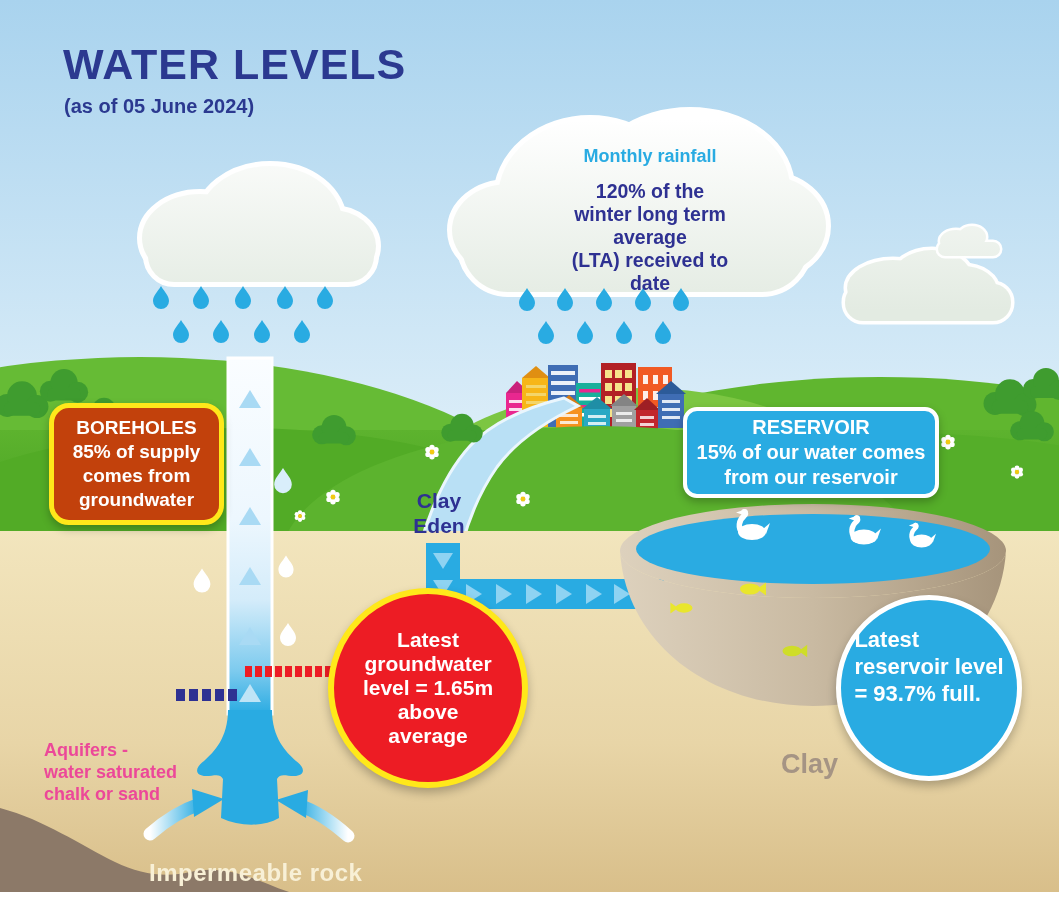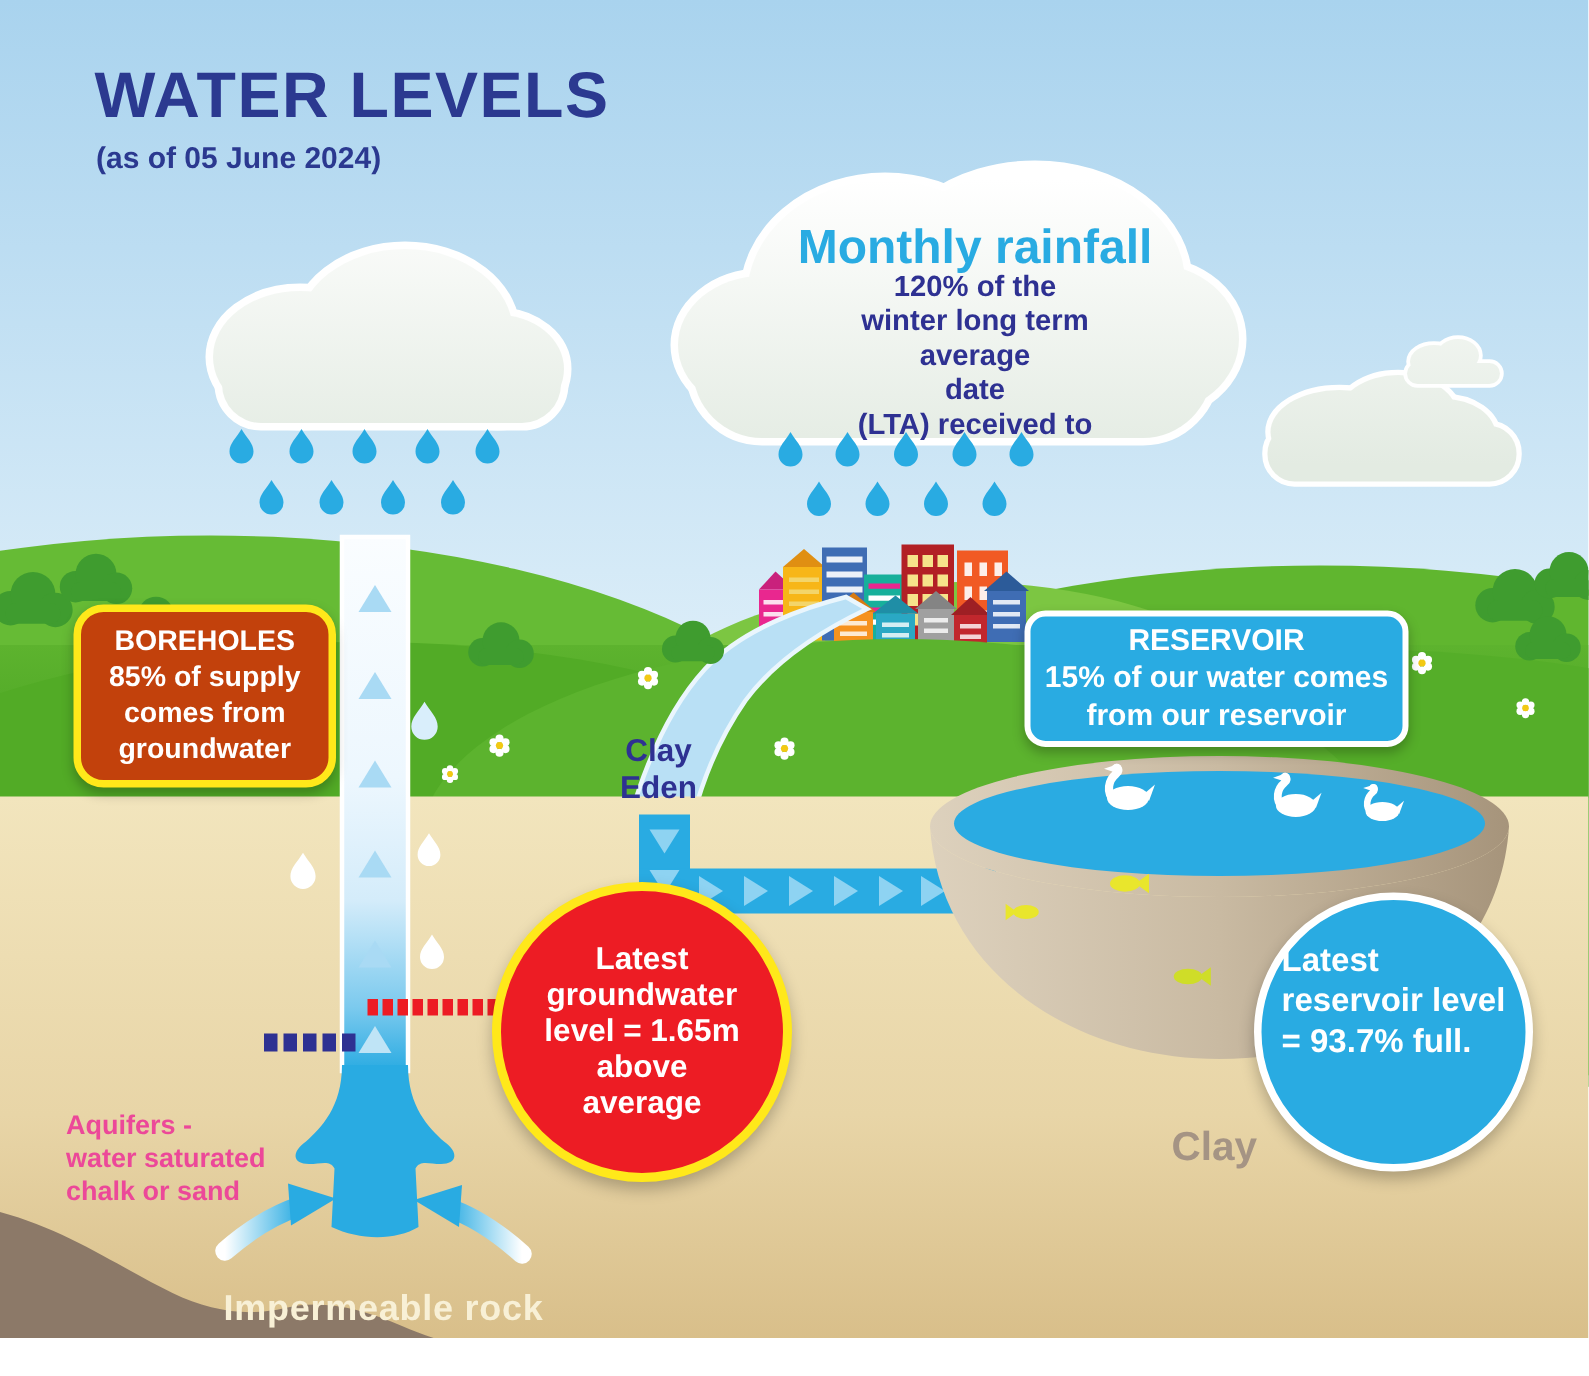--- a/index.html
+++ b/index.html
@@ -4,21 +4,21 @@
 <style>
   html,body{margin:0;padding:0;background:#fff;}
   #stage{
     position:relative;width:1059px;height:892px;overflow:hidden;
     font-family:"Liberation Sans",sans-serif;font-weight:bold;padding-left:47px;
   }
   #scene{position:absolute;left:0;top:0;}
   .ov{position:absolute;}
   #title-main{left:63px;top:40px;font-size:43px;color:#2b3990;letter-spacing:1px;}
   #title-sub{left:64px;top:95px;font-size:20px;color:#2b3990;}
-  #cloud-heading{left:505px;top:146px;width:290px;font-size:32px;color:#29abe2;text-align:center;}
+  #cloud-heading{left:505px;top:146px;width:290px;font-size:18px;color:#29abe2;text-align:center;}
   #cloud-body{left:505px;top:180px;width:290px;font-size:19.5px;line-height:23px;color:#2e3192;text-align:center;}
   .callout{display:flex;flex-direction:column;justify-content:center;align-items:center;
     color:#fff;box-shadow:0 4px 8px rgba(0,0,0,.25);}
   #boreholes-box{left:49px;top:403px;width:165px;height:112px;background:#c2410c;
     border:5px solid #ffe81a;border-radius:20px;font-size:19px;line-height:24px;}
   #reservoir-box{left:683px;top:407px;width:248px;height:83px;background:#29abe2;
     border:4px solid #fff;border-radius:14px;font-size:20px;line-height:25px;}
   .badge{display:flex;flex-direction:column;justify-content:center;align-items:center;
     border-radius:50%;color:#fff;box-shadow:0 5px 10px rgba(0,0,0,.25);}
   #gw-badge{left:328px;top:588px;width:188px;height:188px;background:#ed1c24;
@@ -382,22 +382,22 @@
 </svg>
 
 <div class="ov" id="title-main">WATER LEVELS</div>
 <div class="ov" id="title-sub">(as of 05 June 2024)</div>
 
 <div class="ov" id="cloud-heading">Monthly rainfall</div>
 <div class="ov" id="cloud-body">
   <div>120% of the</div>
   <div>winter long term</div>
   <div>average</div>
+  <div>(LTA) received to</div>
   <div>date</div>
-  <div>(LTA) received to</div>
 </div>
 
 <div class="ov callout" id="boreholes-box">
   <div>BOREHOLES</div>
   <div>85% of supply</div>
   <div>comes from</div>
   <div>groundwater</div>
 </div>
 
 <div class="ov callout" id="reservoir-box">

